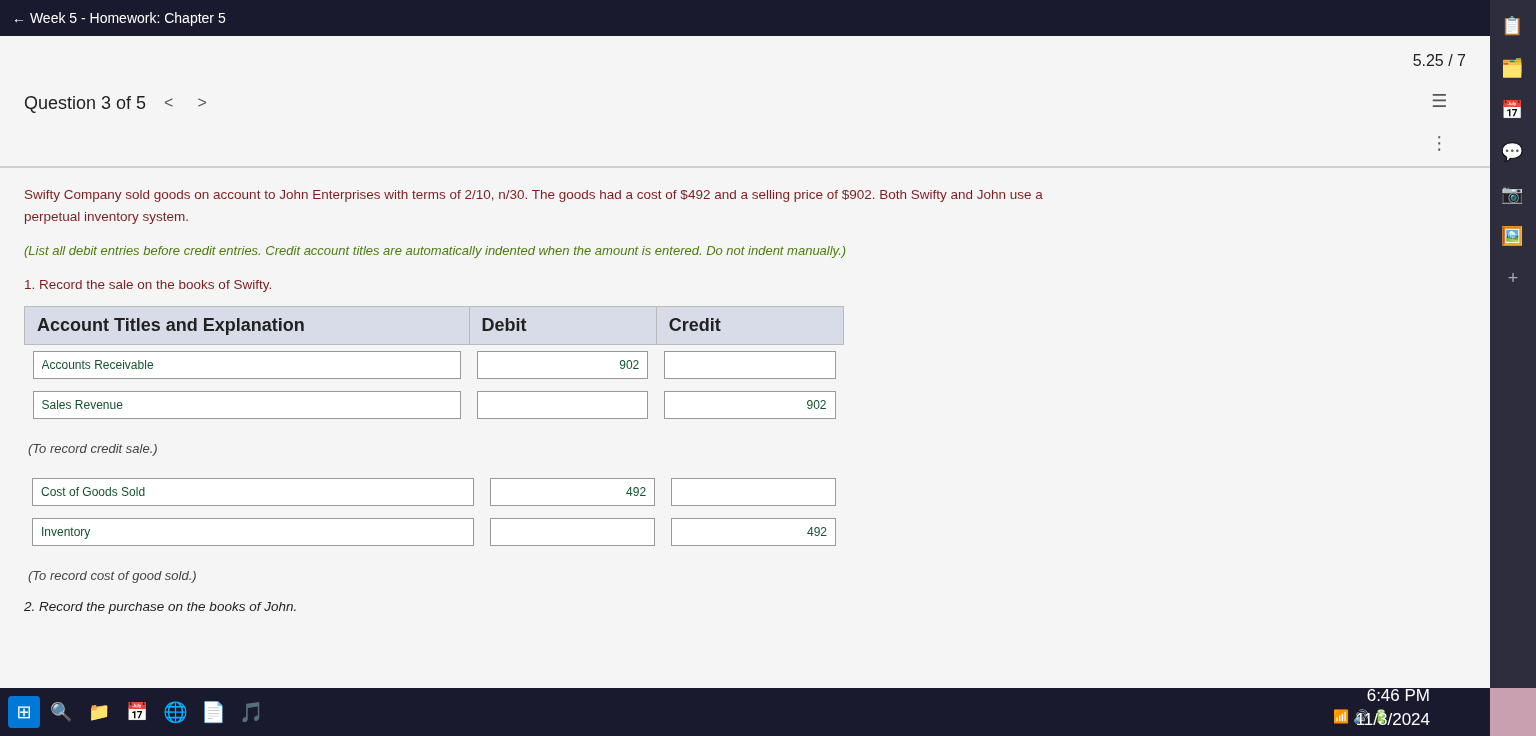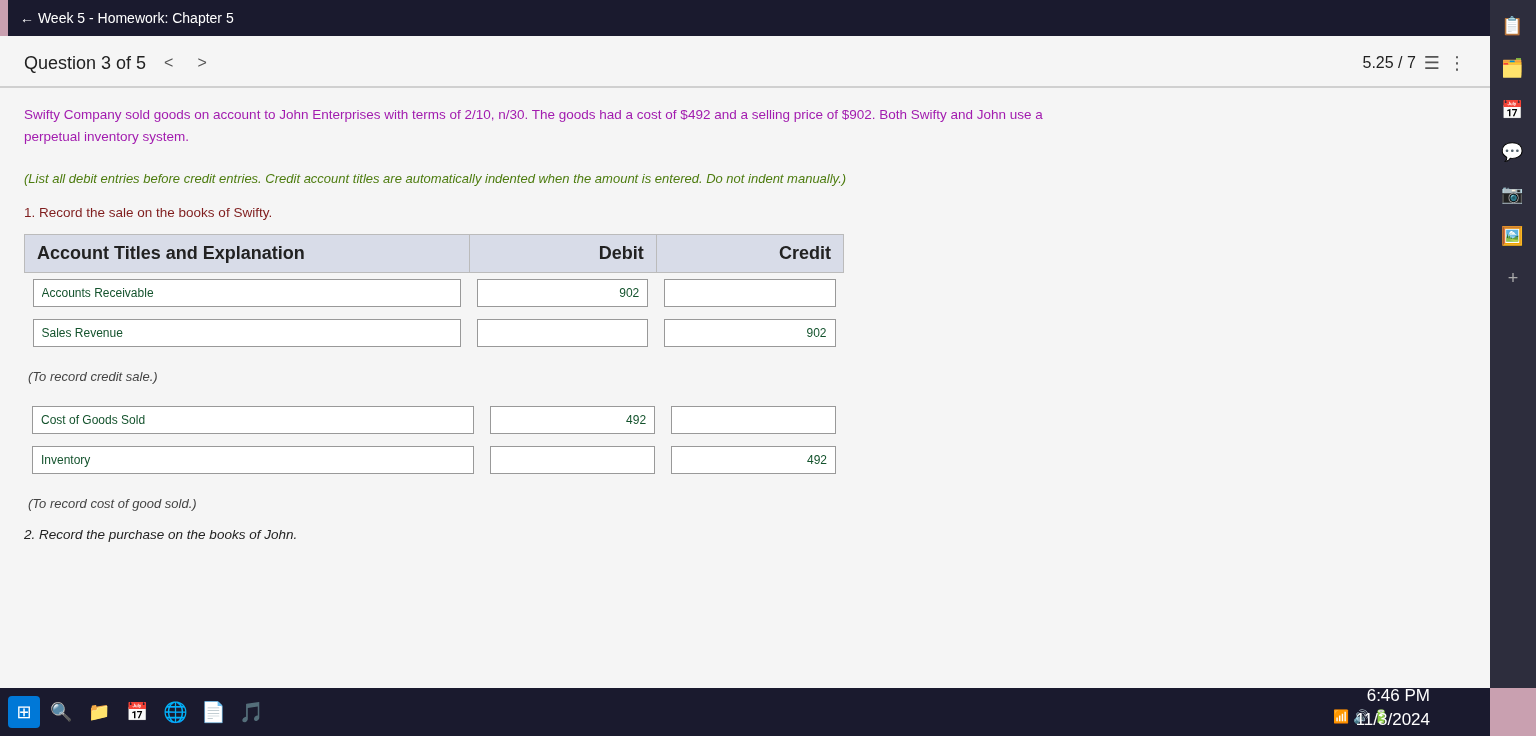--- a/index.html
+++ b/index.html
@@ -54,21 +54,21 @@
       align-items: center;
       gap: 4px;
       color: white;
       font-size: 13px;
     }
 
     
     .title-bar {
       position: absolute;
       top: 0;
-      left: 8px;
+      left: 0;
       width: 1490px;
       height: 36px;
       background: #1a1a2e;
       display: flex;
       align-items: center;
       padding: 0 12px;
       gap: 8px;
     }
     .title-bar-back {
       color: white;
@@ -138,41 +138,42 @@
     }
     .nav-arrow {
       font-size: 16px;
       cursor: pointer;
       color: #555;
       padding: 2px 6px;
     }
     .score-section {
       display: flex;
       align-items: center;
-      gap: 8px;
+      gap: 20px;
       font-size: 16px;
       color: #222;
+      flex-direction: column;
     }
     .score-icon {
       font-size: 18px;
       color: #555;
       cursor: pointer;
     }
 
     
     .content-body {
       padding: 16px 24px;
       max-width: 1100px;
     }
 
     .problem-text {
       font-size: 13.5px;
-      color: #a21caf;
+      color: #7f1d1d;
       line-height: 1.6;
-      margin-bottom: 22px;
+      margin-bottom: 14px;
     }
 
     .instruction-text {
       font-size: 13px;
       color: #4d7c0f;
       font-style: italic;
       margin-bottom: 16px;
       line-height: 1.5;
     }
 
@@ -193,21 +194,21 @@
     }
     .journal-table thead th {
       padding: 8px 12px;
       font-size: 18px;
       font-weight: 600;
       color: #222;
       text-align: left;
       border: 1px solid #bbb;
     }
     .journal-table thead th.center {
-      text-align: right;
+      text-align: left;
     }
     .journal-table tbody tr td {
       padding: 6px 8px;
       border: none;
       vertical-align: middle;
     }
 
     .entry-input {
       border: 1px solid #999;
       background: white;

